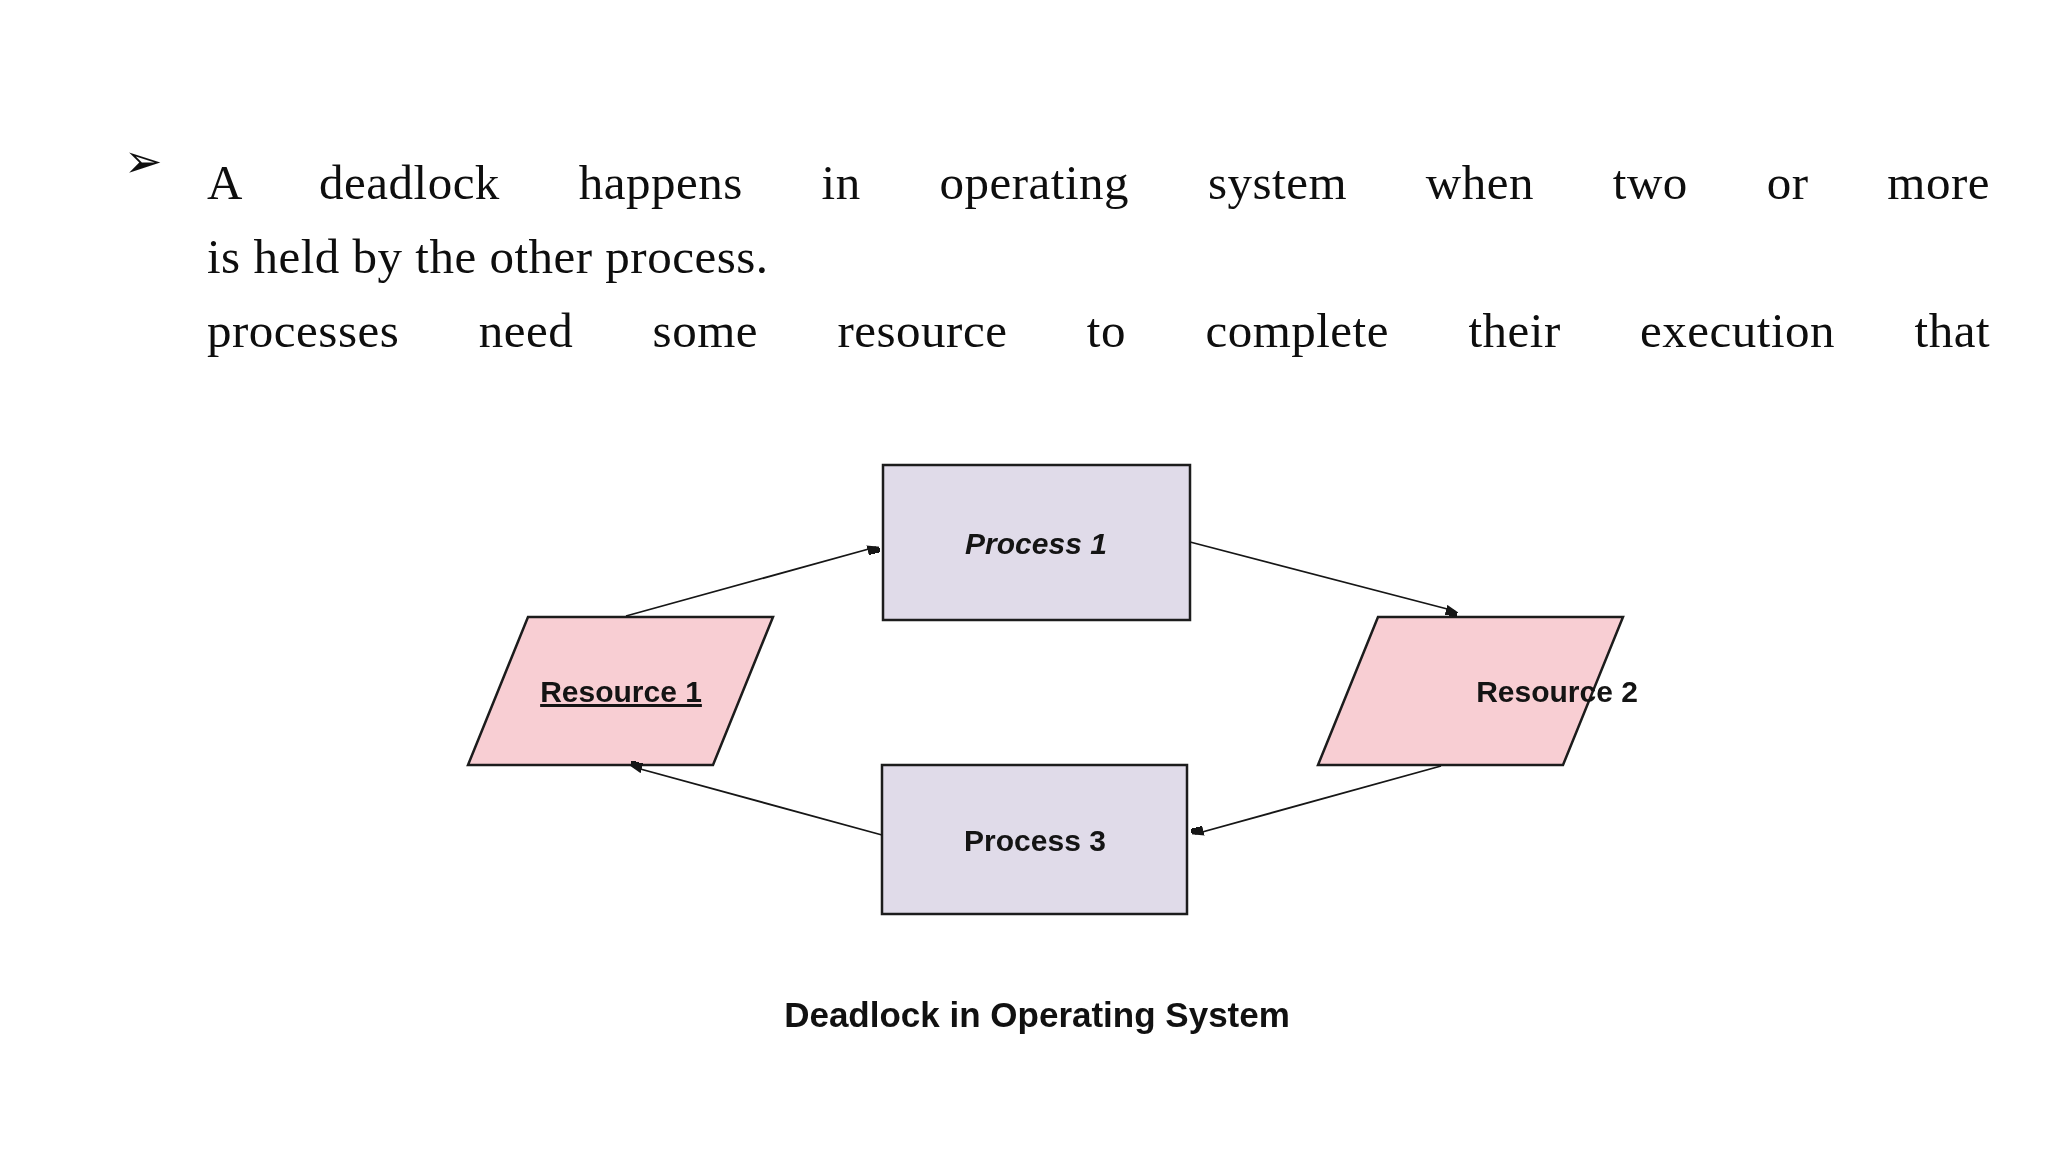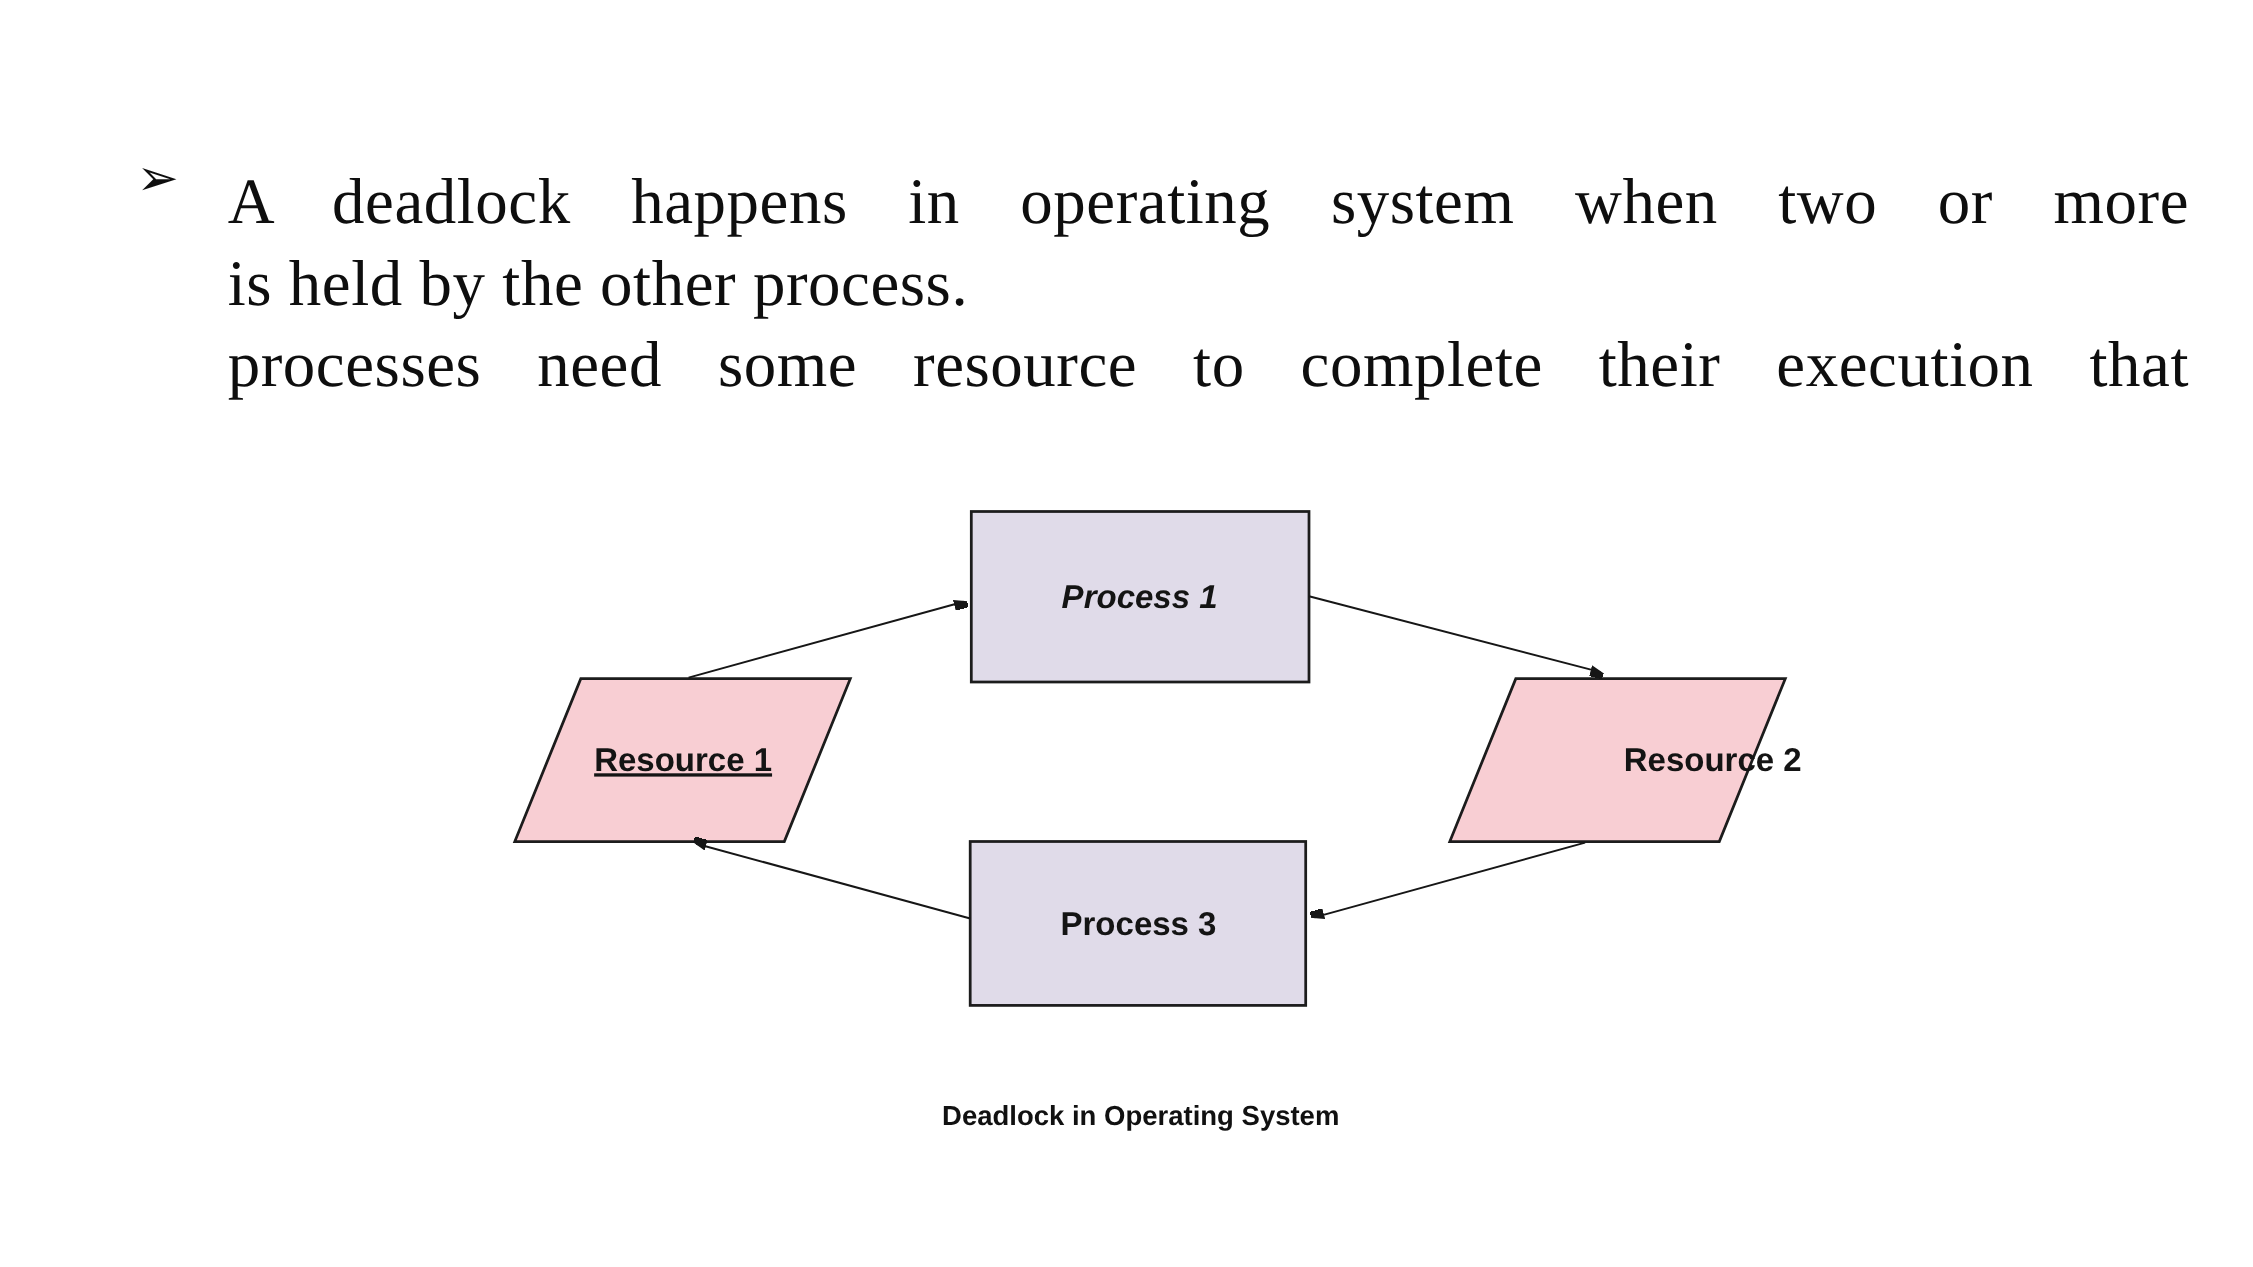--- a/index.html
+++ b/index.html
@@ -19,21 +19,21 @@
     font-family: "DejaVu Sans", sans-serif;
     font-size: 46px;
     color: #0e0e0e;
     line-height: 1;
   }
   .para {
     position: absolute;
     left: 207px; top: 146px;
     width: 1783px;
     font-family: "Liberation Serif", "DejaVu Serif", serif;
-    font-size: 59px;
+    font-size: 49px;
     line-height: 74px;
     color: #0e0e0e;
     letter-spacing: 0.5px;
   }
   .pline { white-space: normal; }
   .pline.justify {
     text-align: justify;
     text-align-last: justify;
   }
 
@@ -59,21 +59,21 @@
   .lbl-process2 { left: 1035px; top: 841px; }
   .lbl-resource1 { left: 621px; top: 692px; text-decoration: underline; }
   .lbl-resource2 { left: 1529px; top: 692px; margin-left: 28px; }
 
   .caption {
     position: absolute;
     left: 1037px; top: 1015px;
     transform: translate(-50%, -50%);
     font-family: "Liberation Sans", sans-serif;
     font-weight: bold;
-    font-size: 25px;
+    font-size: 35px;
     color: #111111;
     white-space: nowrap;
   }
 </style>
 </head>
 <body>
 
 <div class="page">
 
   <span class="bullet-glyph">➢</span>

